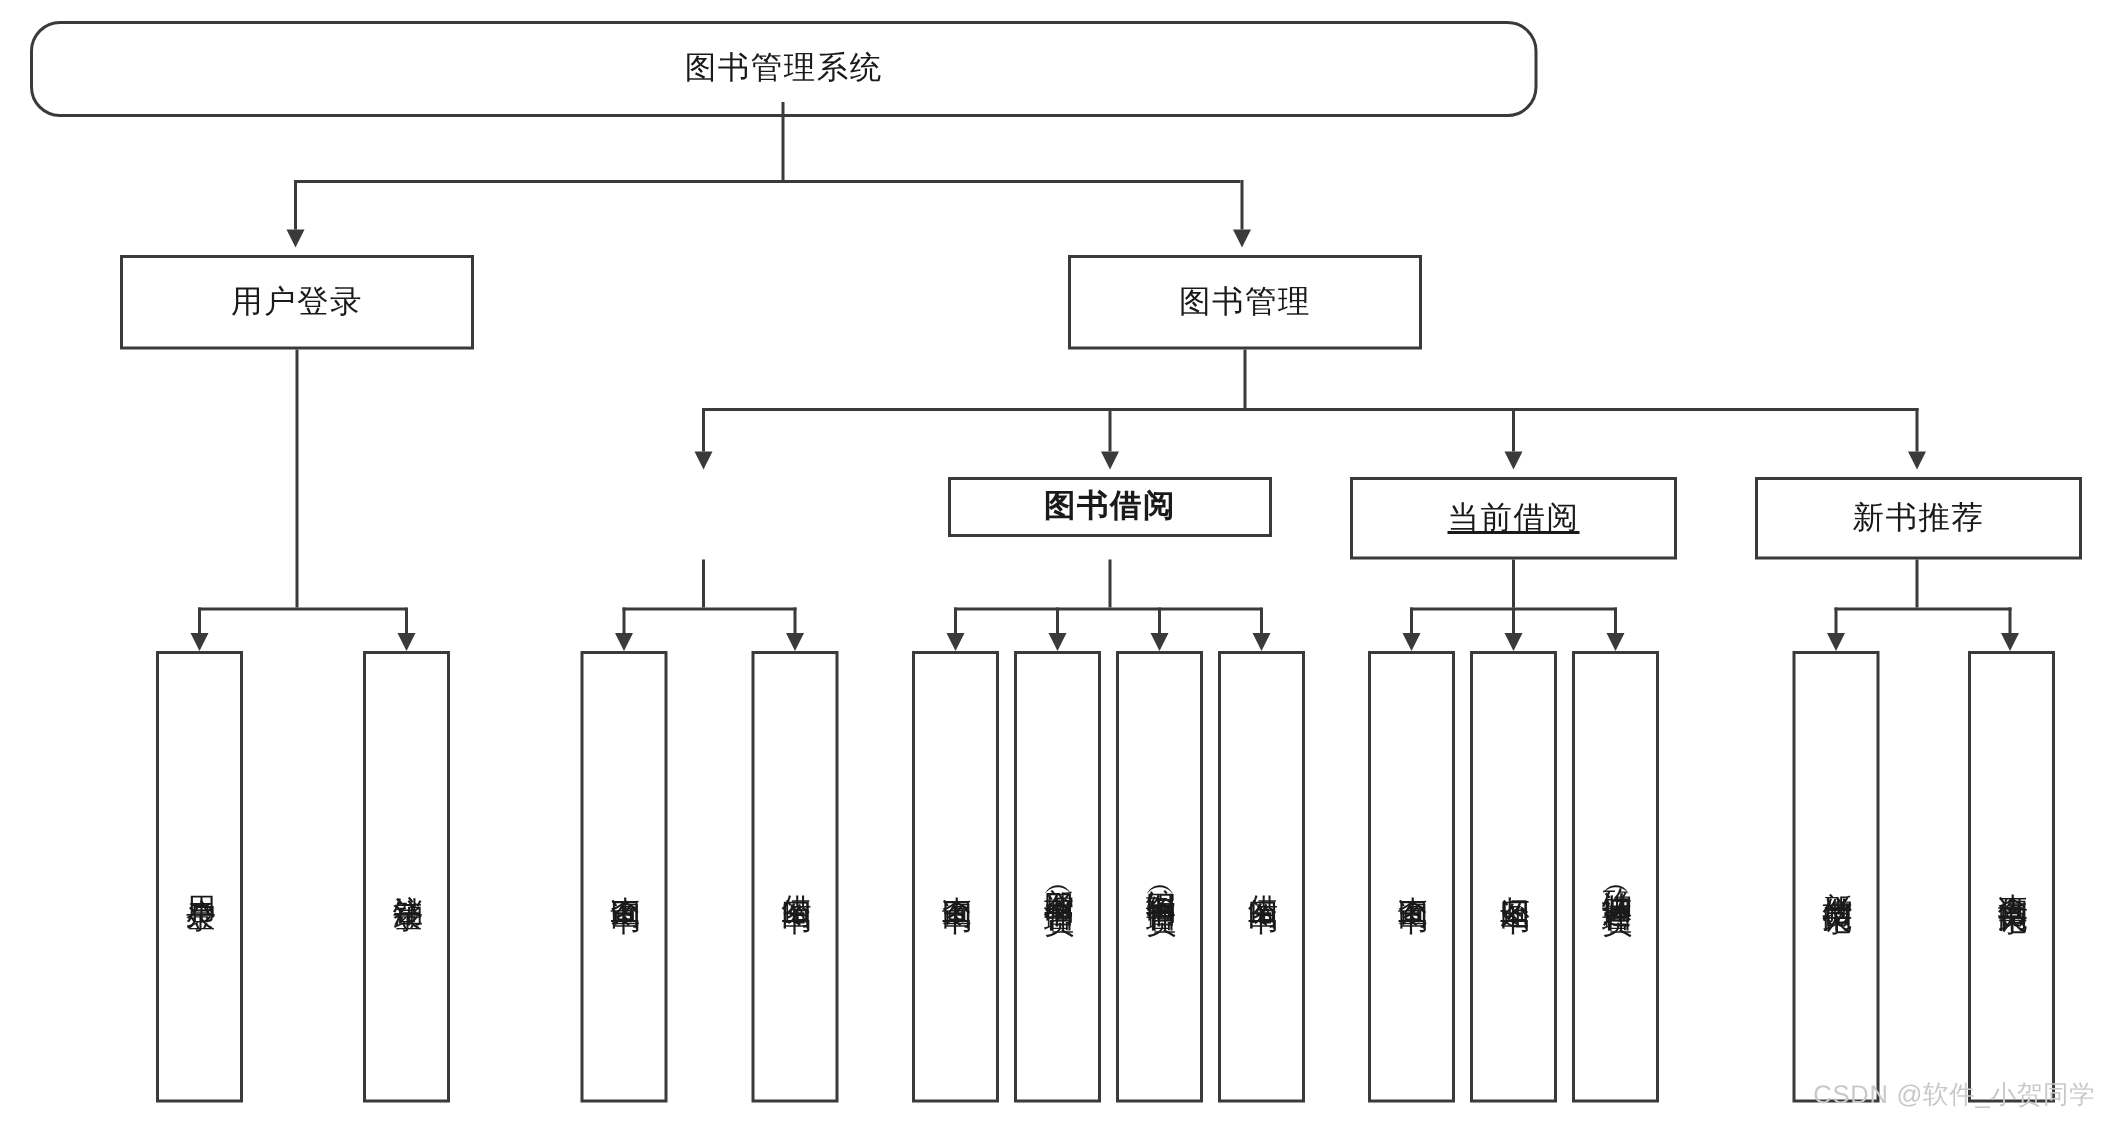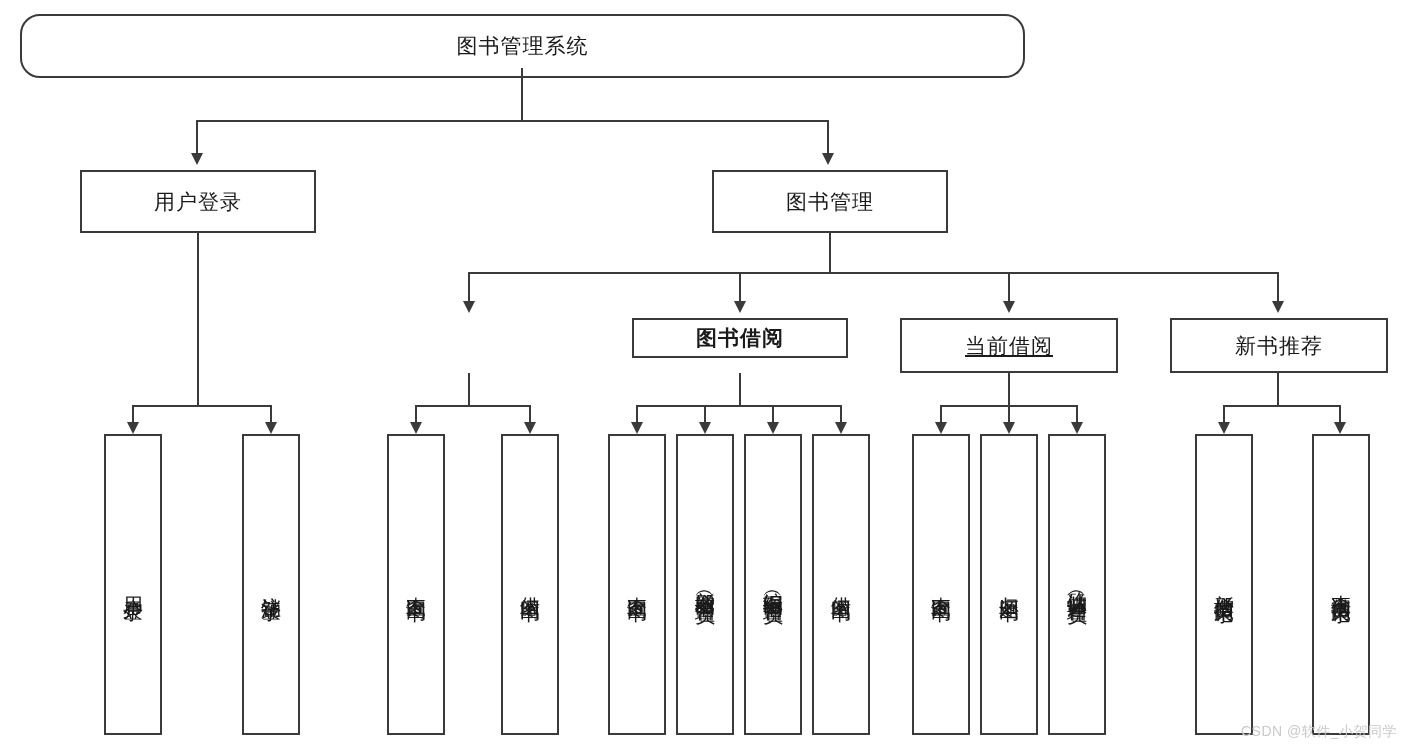--- a/index.html
+++ b/index.html
@@ -63,21 +63,21 @@
     height: 0;
     border-left: 6px solid transparent;
     border-right: 6px solid transparent;
     border-top: 12px solid #3a3a3a;
   }
   
   #watermark {
     position: absolute;
     right: 8px;
     bottom: 6px;
-    font-size: 14px;
+    font-size: 17px;
     color: #c9c9c9;
     letter-spacing: 0.5px;
     white-space: nowrap;
     pointer-events: none;
   }
 </style>
 </head>
 <body>
 
 <div id="canvas">

